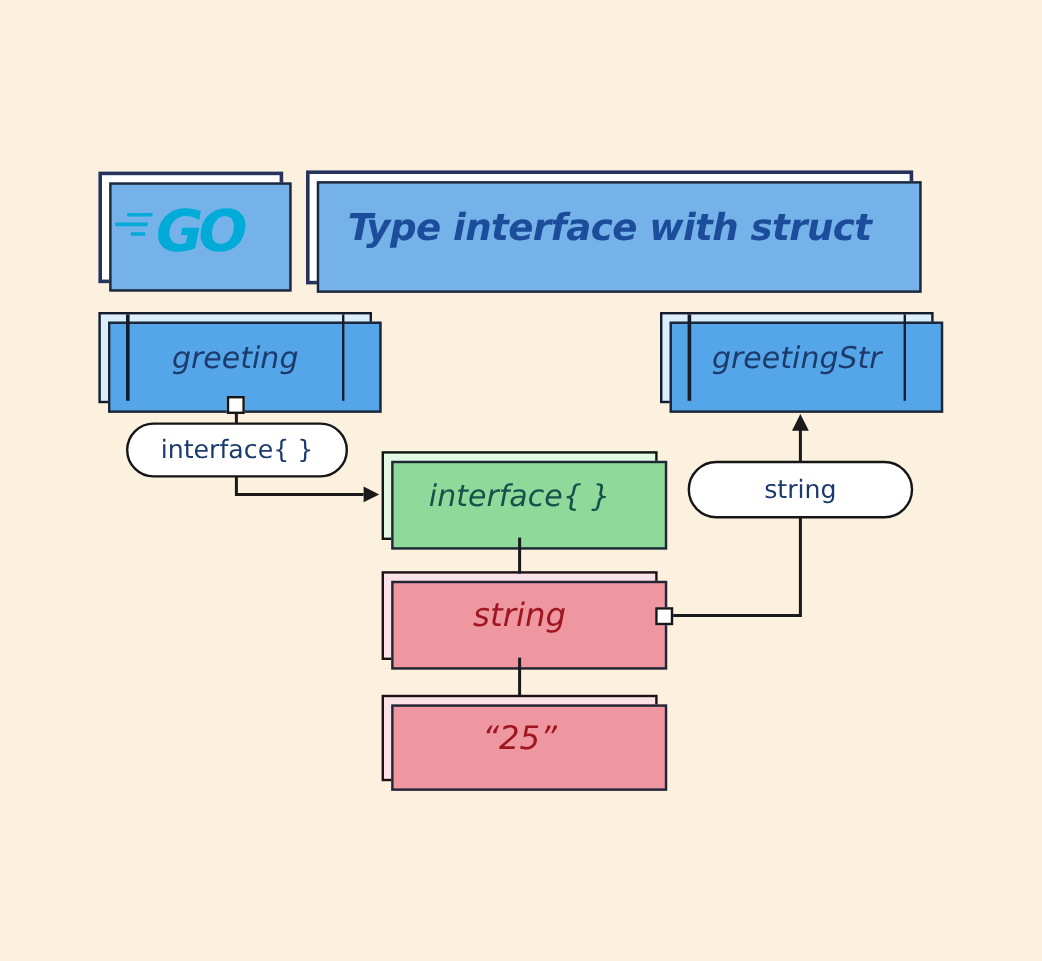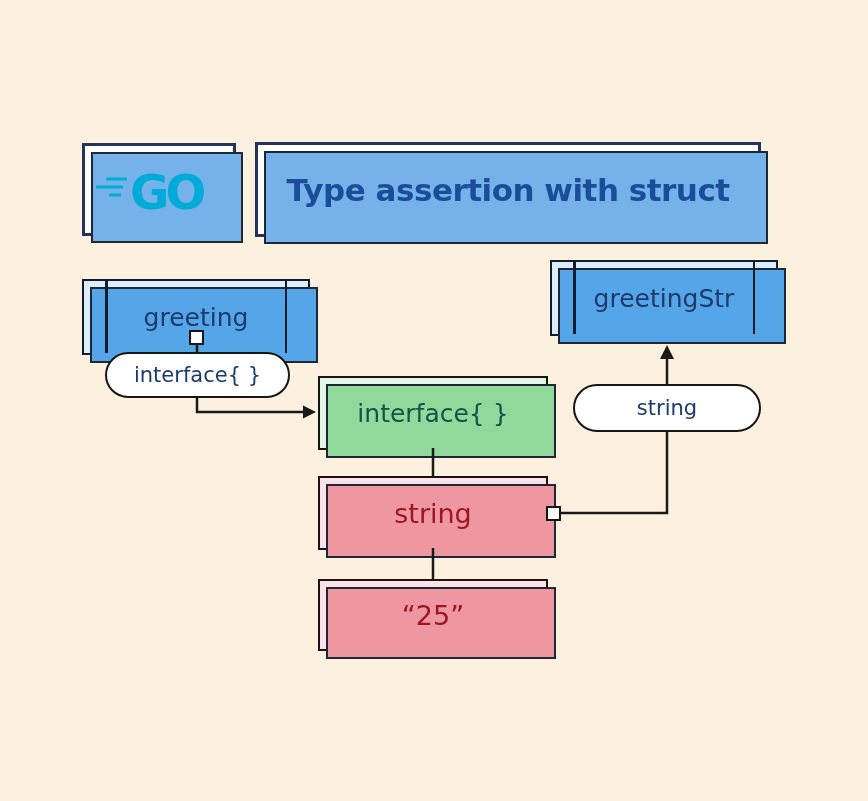--- a/index.html
+++ b/index.html
@@ -11,20 +11,21 @@
   }
   .canvas { position: relative; width: 868px; height: 801px; }
 
   
   .node {
     position: absolute;
     z-index: 3;
     display: flex;
     align-items: center;
     justify-content: center;
+    font-style: italic;
   }
   .node.shadowed::before {
     content: "";
     position: absolute;
     z-index: -1;
     top: 6px; left: 6px;
     width: 100%; height: 100%;
     background: var(--sh, #9ab);
     border: 2.5px solid #1f2736;
   }
@@ -54,21 +55,21 @@
     font-size: 25px;
   }
   .proc .bar {
     position: absolute;
     top: 0; bottom: 0;
     width: 2.5px;
     background: #141b2c;
   }
   .proc .bar.l { left: 21px; }
   .proc .bar.r { right: 21px; }
-  #greeting-box    { left: 82px;  top: 260px; width: 228px; height: 76px; margin-top: 19px; }
+  #greeting-box    { left: 82px;  top: 260px; width: 228px; height: 76px; }
   #greetingstr-box { left: 550px; top: 260px; width: 228px; height: 76px; }
 
   
   .pill {
     position: absolute;
     z-index: 5;
     display: flex;
     align-items: center;
     justify-content: center;
     background: #ffffff;
@@ -144,21 +145,21 @@
       <g stroke="#00acd7" stroke-width="3">
         <line x1="14" y1="21" x2="35" y2="21"></line>
         <line x1="4" y1="29" x2="31" y2="29"></line>
         <line x1="17" y1="37" x2="29" y2="37"></line>
       </g>
       <text x="38" y="51" font-size="48" font-weight="bold" letter-spacing="-4" fill="#00acd7">GO</text>
     </svg>
   </div>
 
   <div class="node shadowed hdr" id="title-box">
-    <span class="title-text">Type assertion with struct</span>
+    <span class="title-text">Type interface with struct</span>
   </div>
 
   <div class="node shadowed proc" id="greeting-box">
     <span class="bar l"></span>
     <span class="bar r"></span>
     <span>greeting</span>
   </div>
 
   <div class="node shadowed proc" id="greetingstr-box">
     <span class="bar l"></span>

